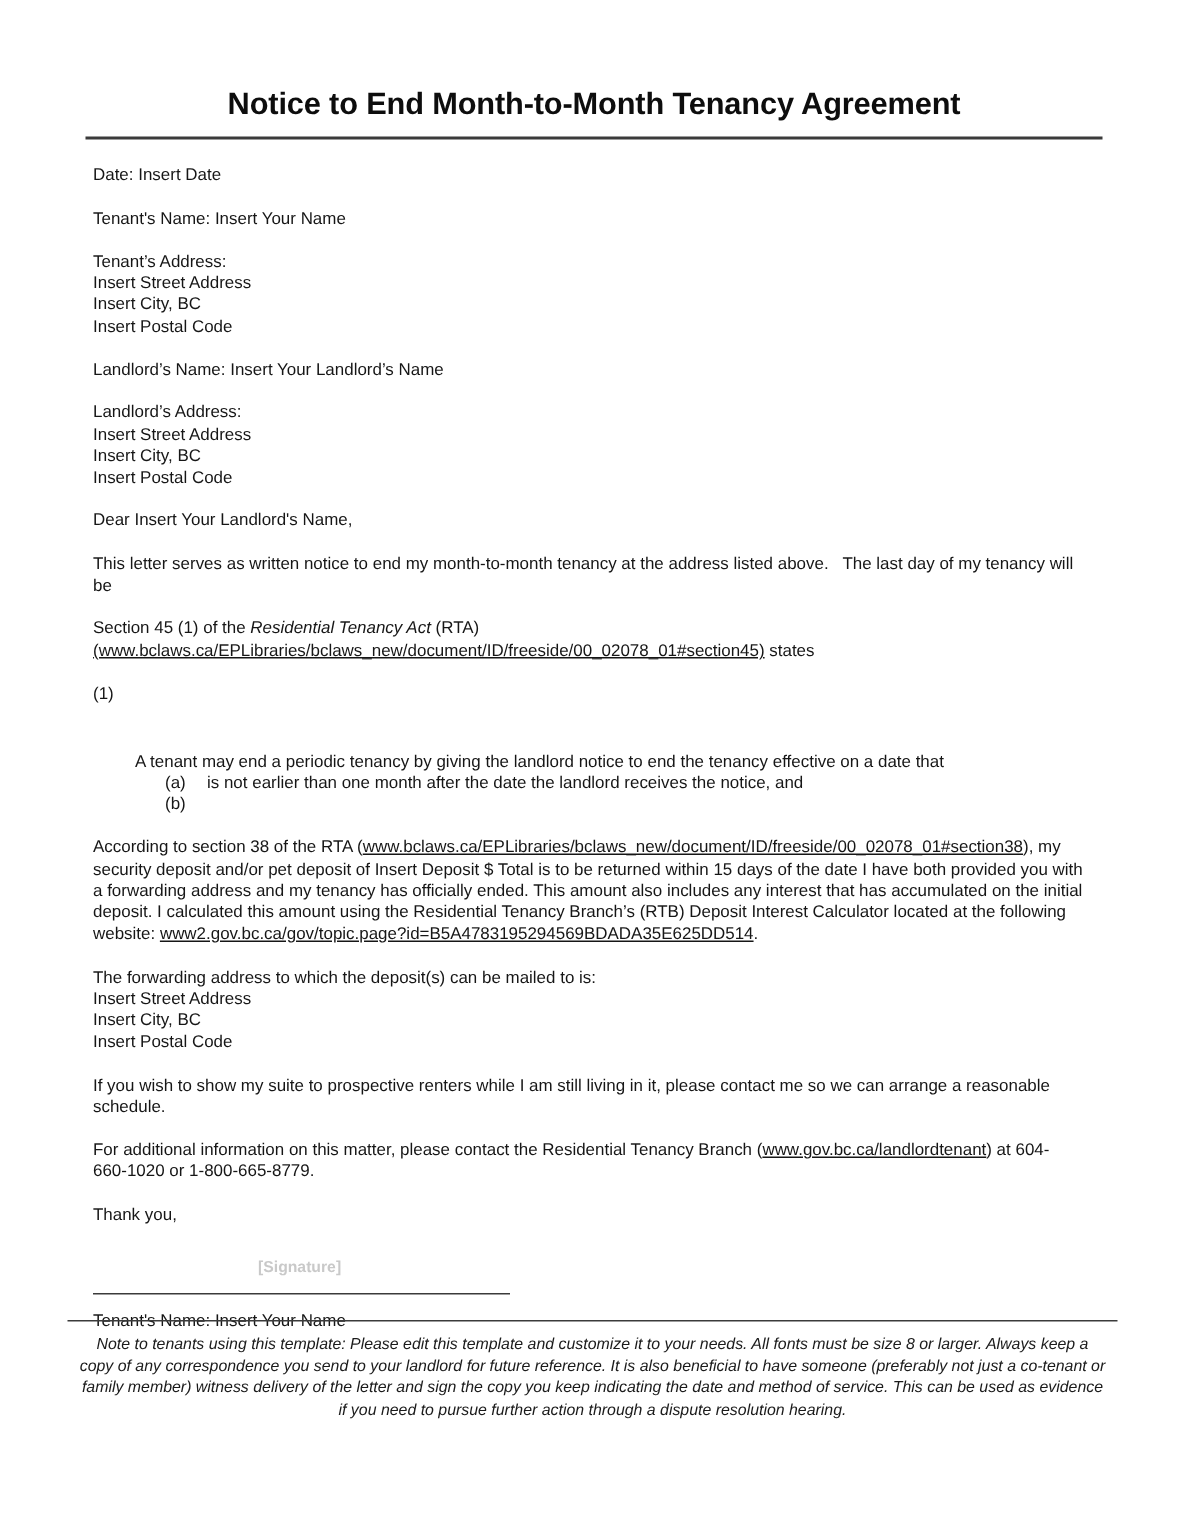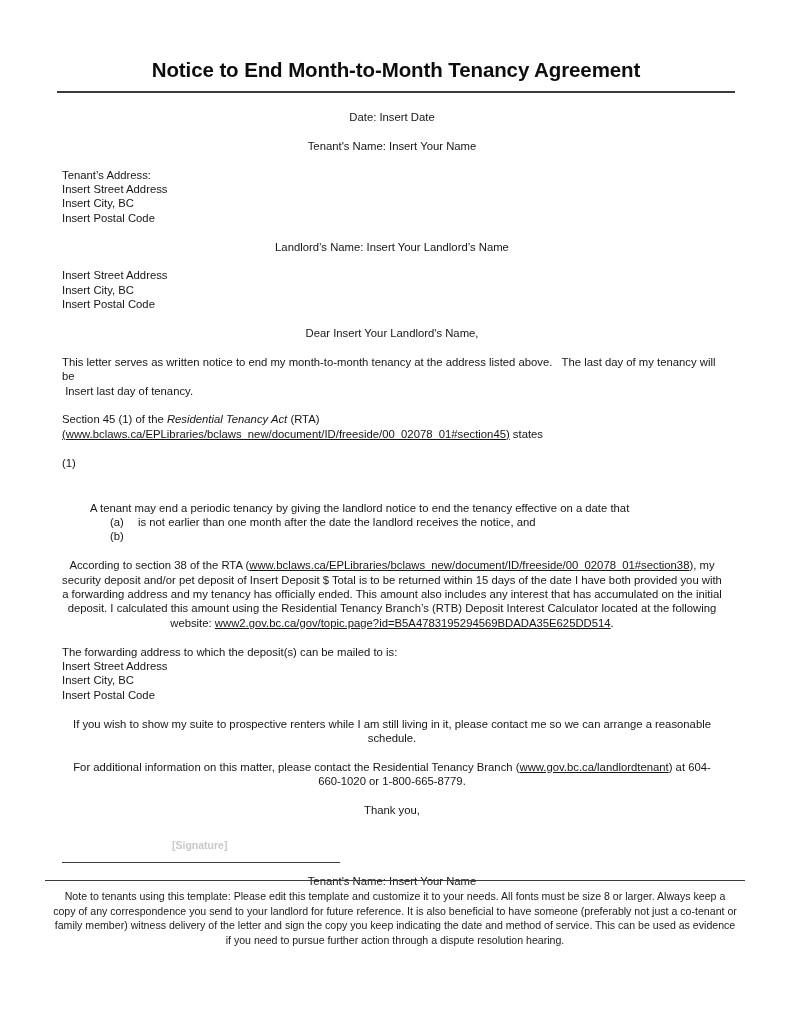--- a/index.html
+++ b/index.html
@@ -55,21 +55,21 @@
     font-size: 11.3px;
     line-height: 14.4px;
   }
   .blk {
     margin: 0 0 14.4px 0;
   }
   .line { display: block; white-space: pre-wrap; }
 
   p.para {
     margin: 0 0 14.4px 0;
-    text-align: center;
+    text-align: left;
   }
 
   .ital { font-style: italic; }
   a.link, .link {
     color: #161616;
     text-decoration: underline;
     word-break: break-word;
   }
 
   
@@ -134,20 +134,21 @@
   }
   .footer-rule {
     border: 0;
     border-top: 1.9px solid #3b3b3b;
     margin: 0 0 8px 0;
     width: 100%;
   }
   .footer-note {
     font-size: 10.6px;
     line-height: 14.6px;
+    font-style: italic;
     text-align: center;
     margin: 0;
     padding: 0 8px;
     color: #1b1b1b;
   }
 </style>
 </head>
 <body>
 
 <div class="page">
@@ -166,30 +167,30 @@
     <div class="blk">
       <span class="line">Tenant’s Address:</span>
       <span class="line">Insert Street Address</span>
       <span class="line">Insert City, BC</span>
       <span class="line">Insert Postal Code</span>
     </div>
 
     <p class="para">Landlord’s Name: Insert Your Landlord’s Name</p>
 
     <div class="blk">
+      <span class="line">Landlord’s Address:</span>
       <span class="line">Insert Street Address</span>
       <span class="line">Insert City, BC</span>
       <span class="line">Insert Postal Code</span>
     </div>
 
     <p class="para">Dear Insert Your Landlord's Name,</p>
 
     <div class="blk">
       <span class="line">This letter serves as written notice to end my month-to-month tenancy at the address listed above.   The last day of my tenancy will be</span>
-      <span class="line"> Insert last day of tenancy.</span>
     </div>
 
     <div class="blk">
       <span class="line"><span>Section 45 (1) of the </span><span class="ital">Residential Tenancy Act</span><span> (RTA)</span></span>
       <span class="line"><span class="link">(www.bclaws.ca/EPLibraries/bclaws_new/document/ID/freeside/00_02078_01#section45)</span><span> states</span></span>
     </div>
 
     <div class="list-1">
       <div class="li-row">
         <span class="li-num">(1)</span>

